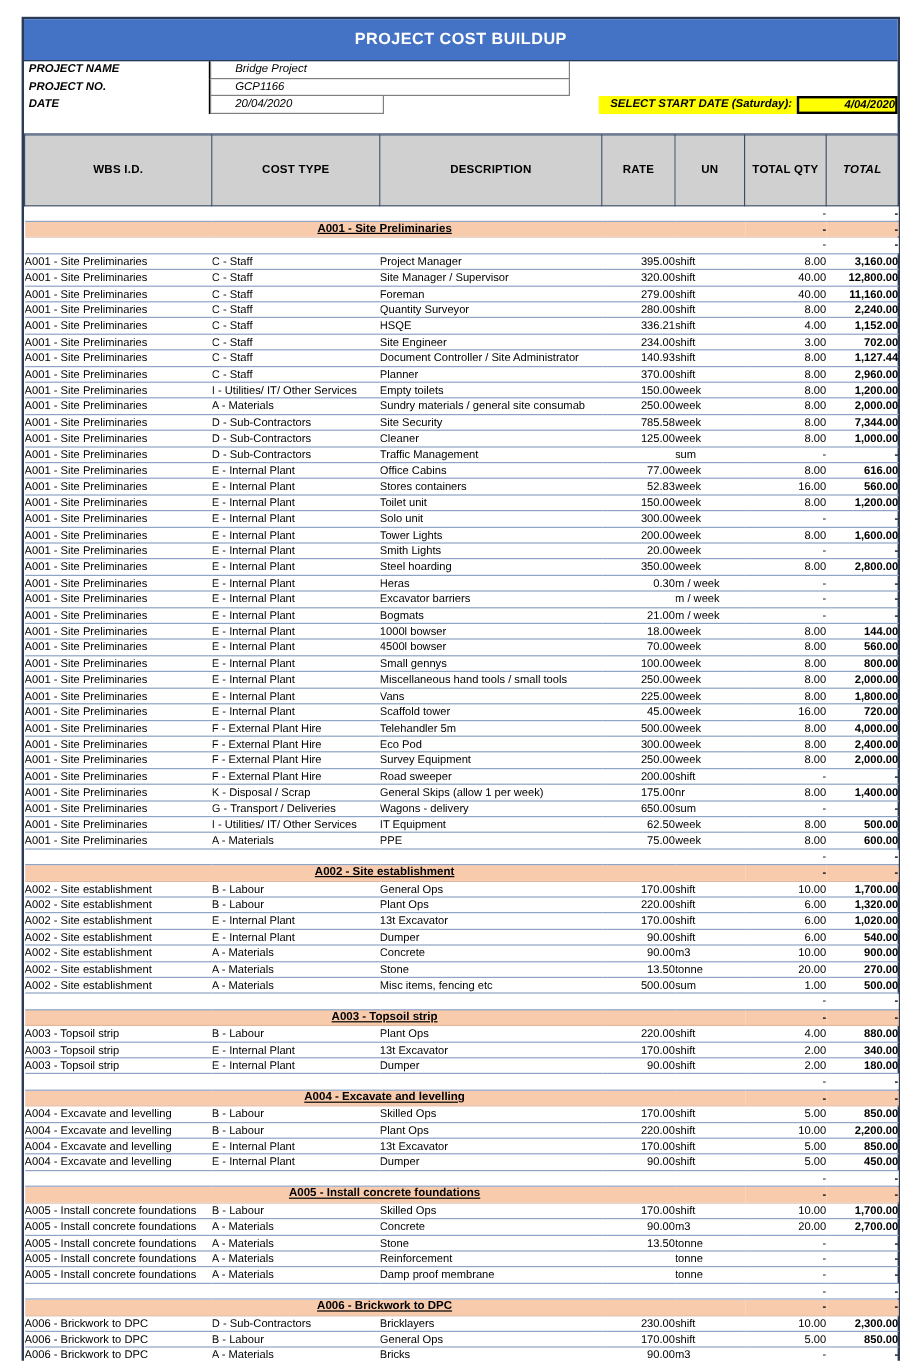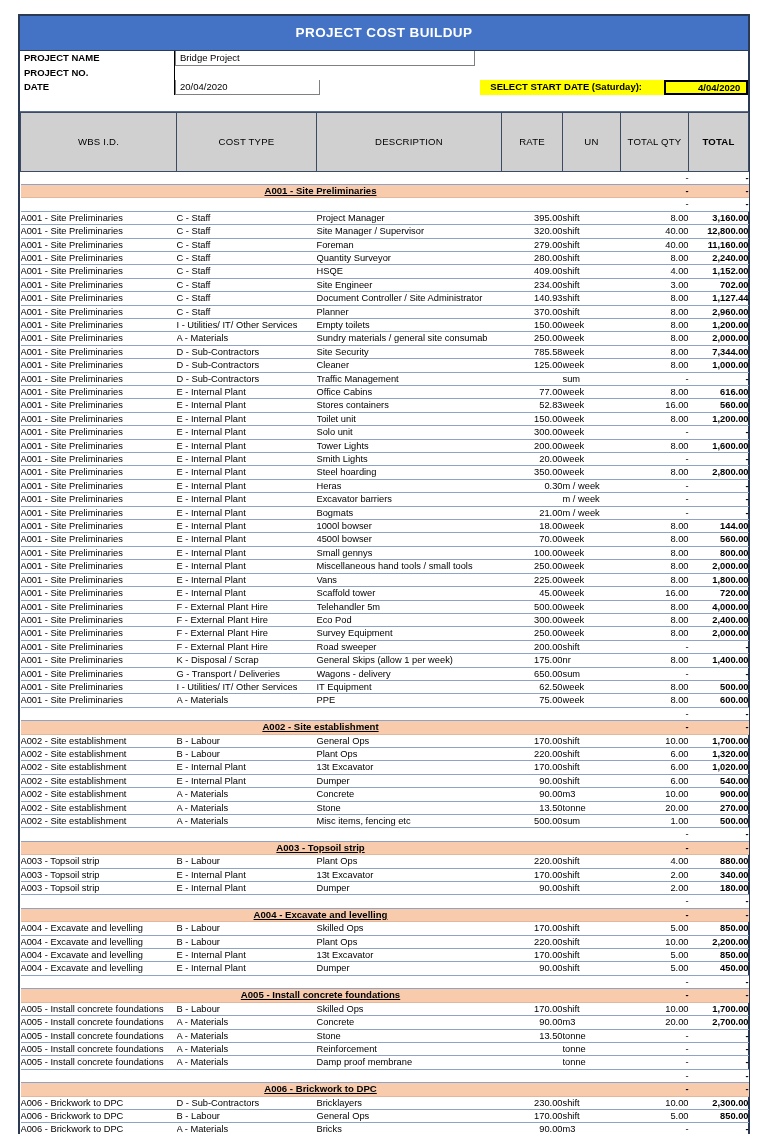--- a/index.html
+++ b/index.html
@@ -39,20 +39,21 @@
     font-size: 13.5px;
     letter-spacing: .4px;
     height: 34px;
     line-height: 34px;
     border-bottom: 1px solid #2b3a55;
   }
 
   
   .info-block {
     border-bottom: none;
+    font-style: italic;
   }
   .info-row {
     display: flex;
     height: 14.5px;
     align-items: stretch;
     font-size: 9.5px;
   }
   .info-label {
     width: 155px;
     flex: 0 0 155px;
@@ -62,55 +63,54 @@
     padding-left: 4px;
     box-sizing: border-box;
     border-right: 1px solid #000;
   }
   .info-value {
     flex: 0 0 300px;
     width: 300px;
     box-sizing: border-box;
     border: 1px solid #808080;
     border-top: none;
-    padding-left: 4px;
+    padding-left: 20px;
     line-height: 13px;
     font-size: 9.5px;
   }
   .info-value.narrow {
     flex: 0 0 145px;
     width: 145px;
   }
   .info-rest { flex: 1 1 auto; }
 
   .startdate-wrap {
     display: flex;
     align-items: stretch;
     justify-content: flex-end;
     flex: 1 1 auto;
   }
   .startdate-label {
     background: #FFFF00;
     font-weight: bold;
     font-size: 9.5px;
     line-height: 14.5px;
-    padding: 0 22px 0 10px;
+    padding: 0 4px 0 10px;
     white-space: nowrap;
   }
   .startdate-value {
     background: #FFFF00;
     border: 2px solid #000;
     box-sizing: border-box;
     font-weight: bold;
     font-size: 9.5px;
     line-height: 11px;
     width: 84px;
-    text-align: left;
+    text-align: right;
     white-space: nowrap;
-    padding-left: 32px;
   }
   .spacer-row {
     height: 16px;
     border-bottom: 1px solid #5a6d92;
   }
 
   
   table.grid {
     width: 100%;
     border-collapse: collapse;
@@ -132,25 +132,25 @@
   col.c-un    { width: 58px; }
   col.c-qty   { width: 68px; }
   col.c-total { width: 60px; }
 
   thead th {
     background: #D0D0D0;
     border: 1px solid #3c4b63;
     height: 58px;
     vertical-align: middle;
     text-align: center;
-    font-weight: normal;
+    font-weight: bold;
     font-size: 9.6px;
     letter-spacing: .2px;
   }
-  thead th.bold { font-weight: bold; }
+  thead th.bold { font-weight: bold; font-style: italic; }
 
   tbody tr { height: 12.4px; }
   tbody td {
     border-bottom: 1px solid #8fa3c4;
     height: 12.4px;
     line-height: 12.4px;
     vertical-align: middle;
   }
   td.c1, td.c2, td.c3 { padding-left: 4px; text-align: left; }
   td.c1 { border-left: none; }
@@ -187,20 +187,21 @@
     <div class="title-bar">PROJECT COST BUILDUP</div>
 
     <div class="info-block">
       <div class="info-row">
         <div class="info-label">PROJECT NAME</div>
         <div class="info-value">Bridge Project</div>
         <div class="info-rest"></div>
       </div>
       <div class="info-row">
         <div class="info-label">PROJECT NO.</div>
+        <div class="info-value">GCP1166</div>
         <div class="info-rest"></div>
       </div>
       <div class="info-row">
         <div class="info-label">DATE</div>
         <div class="info-value narrow">20/04/2020</div>
         <div class="startdate-wrap">
           <div class="startdate-label">SELECT START DATE (Saturday):</div>
           <div class="startdate-value">4/04/2020</div>
         </div>
       </div>
@@ -285,21 +286,21 @@
             <td class="c3">Quantity Surveyor</td>
             <td class="rate">280.00</td>
             <td class="un">shift</td>
             <td class="qty">8.00</td>
             <td class="total">2,240.00</td>
           </tr>
           <tr class="data">
             <td class="c1">A001 - Site Preliminaries</td>
             <td class="c2">C - Staff</td>
             <td class="c3">HSQE</td>
-            <td class="rate">409.00</td>
+            <td class="rate">336.21</td>
             <td class="un">shift</td>
             <td class="qty">4.00</td>
             <td class="total">1,152.00</td>
           </tr>
           <tr class="data">
             <td class="c1">A001 - Site Preliminaries</td>
             <td class="c2">C - Staff</td>
             <td class="c3">Site Engineer</td>
             <td class="rate">234.00</td>
             <td class="un">shift</td>

